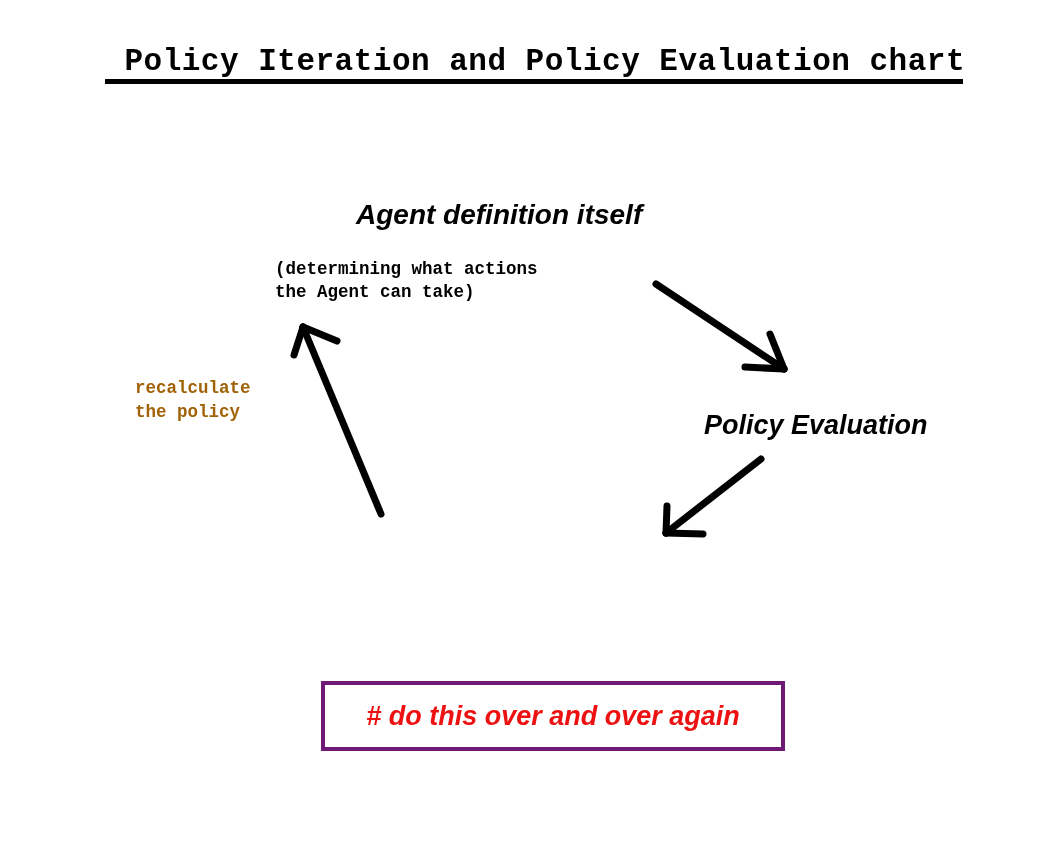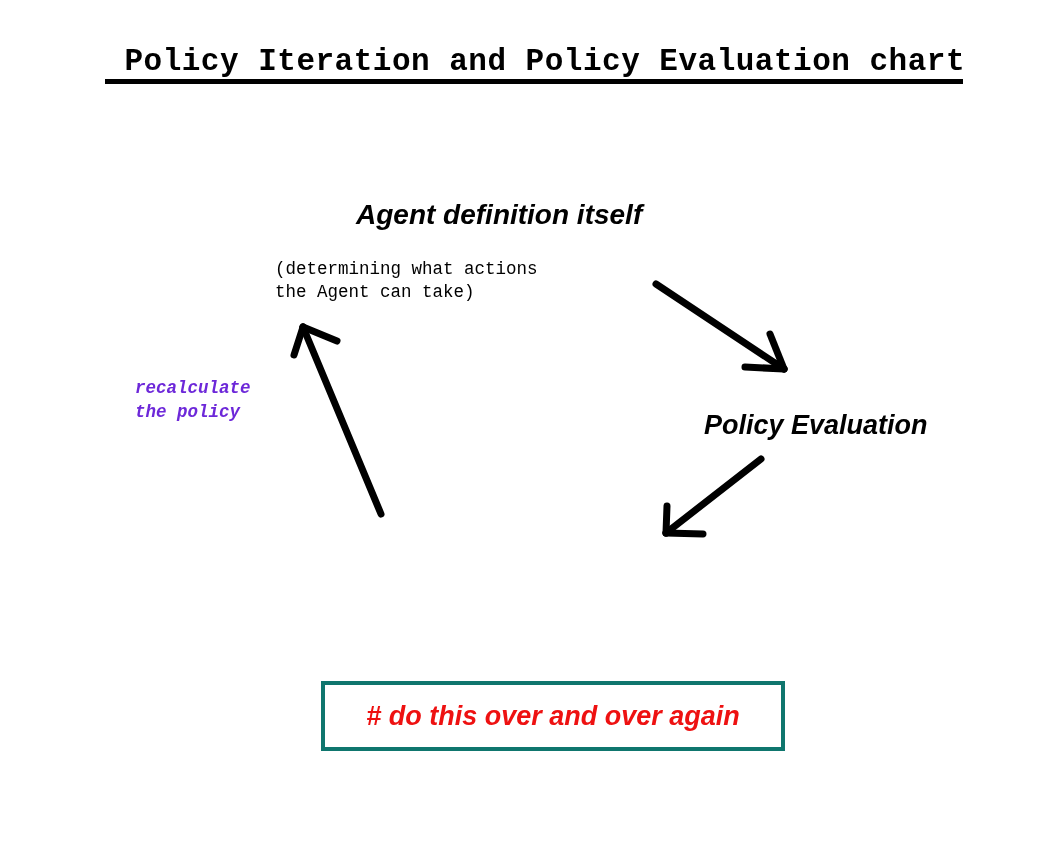--- a/index.html
+++ b/index.html
@@ -67,38 +67,37 @@
     font-size: 28px;
     line-height: 32px;
   }
 
   
   #policy-definition-note {
     position: absolute;
     left: 275px;
     top: 258px;
     font-family: "Liberation Mono", "DejaVu Sans Mono", monospace;
-    font-weight: normal;
+    font-weight: bold;
     font-size: 17.5px;
     line-height: 23px;
     color: #000000;
     white-space: pre;
   }
 
   
   #recalculate-note {
     position: absolute;
     left: 135px;
     top: 376px;
     font-family: "Liberation Mono", "DejaVu Sans Mono", monospace;
     font-weight: bold;
-    font-style: italic;
     font-size: 17.5px;
     line-height: 24px;
-    color: #6d28d9;
+    color: #a16207;
     white-space: pre;
   }
 
   
   #arrows {
     position: absolute;
     left: 0;
     top: 0;
     width: 1049px;
     height: 843px;
@@ -106,21 +105,21 @@
   }
 
   
   #footer-callout {
     position: absolute;
     left: 321px;
     top: 681px;
     width: 464px;
     height: 70px;
     box-sizing: border-box;
-    border: 4px solid #0f766e;
+    border: 4px solid #701a75;
     background: #ffffff;
     display: flex;
     align-items: center;
     justify-content: center;
   }
   #footer-callout-text {
     font-family: "Liberation Sans", sans-serif;
     font-weight: bold;
     font-style: italic;
     font-size: 27px;

